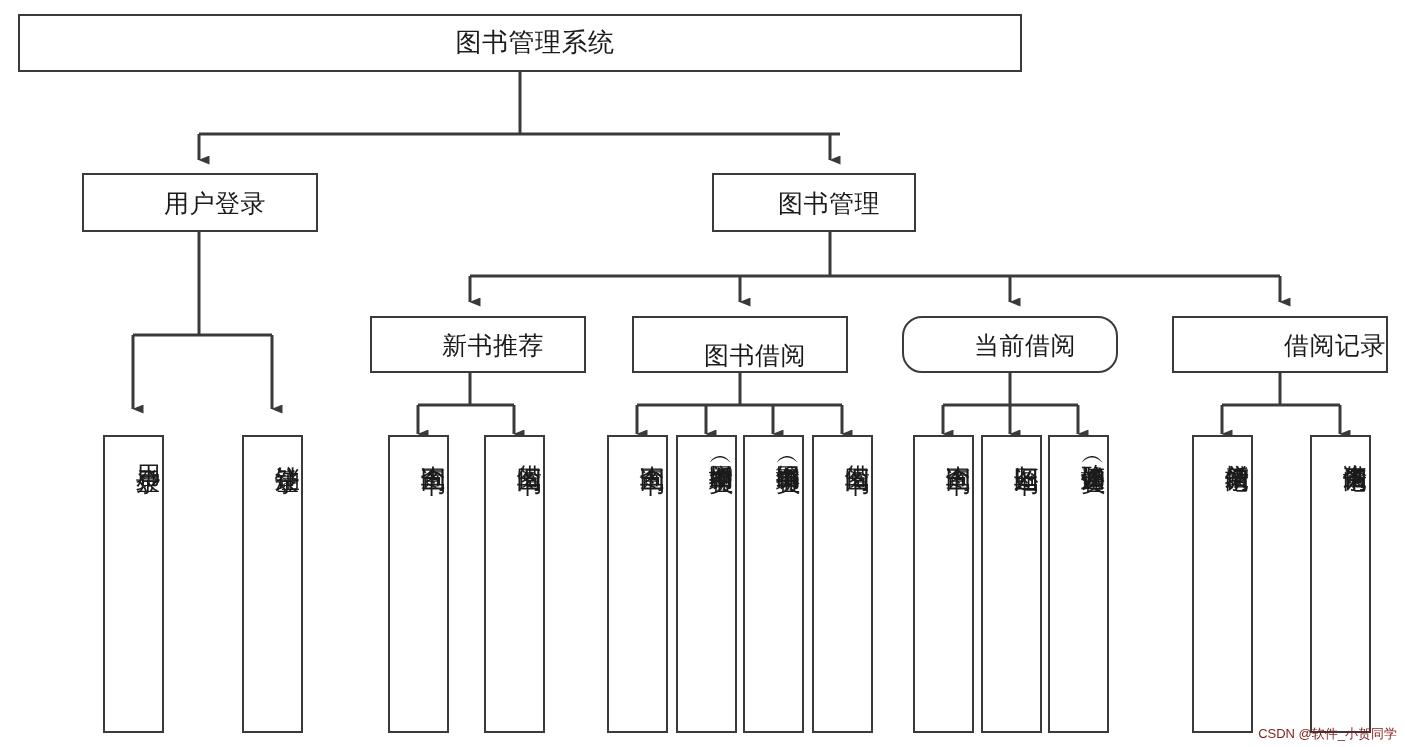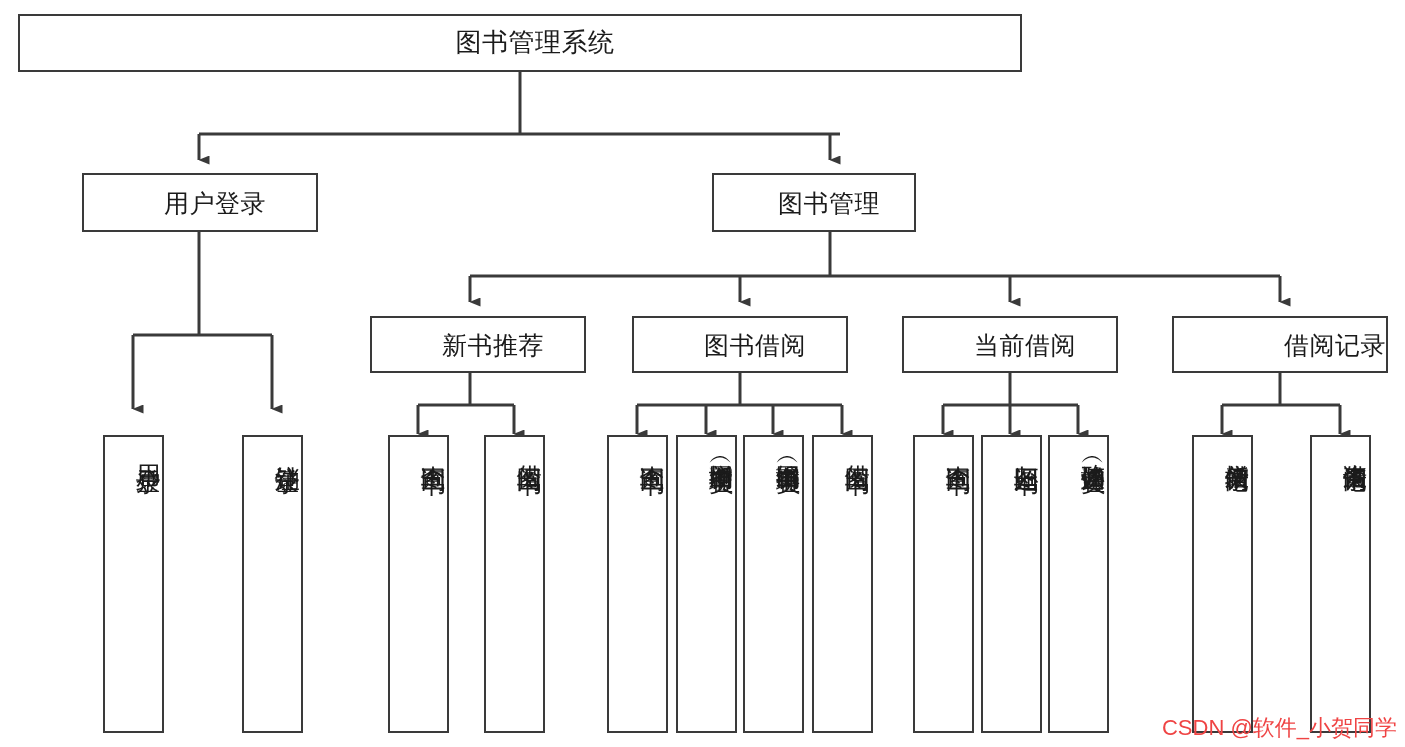--- a/index.html
+++ b/index.html
@@ -67,22 +67,22 @@
     margin-top: 8px;
   }
   .node.vert.tall-text .node-label {
     font-size: 24px;
     letter-spacing: 1px;
   }
   .watermark {
     position: absolute;
     right: 8px;
     bottom: 4px;
-    font-size: 22px;
-    color: #ef4444;
+    font-size: 13px;
+    color: #7f1d1d;
     white-space: nowrap;
     user-select: none;
   }
 </style>
 </head>
 <body>
 
 <div id="diagram-root">
 
   <svg id="connectors" viewBox="0 0 1405 747" xmlns="http://www.w3.org/2000/svg">
@@ -145,25 +145,25 @@
   </div>
 
   <div class="node horiz" style="left:712px; top:173px; width:204px; height:59px;">
     <span class="node-label">图书管理</span>
   </div>
 
   <div class="node horiz" style="left:362px; top:316px; width:216px; height:57px;margin-left:8px;">
     <span class="node-label">新书推荐</span>
   </div>
 
-  <div class="node horiz" style="left:632px; top:316px; width:216px; height:57px;">
+  <div class="node horiz" style="left:632px; top:316px; width:216px; height:57px;align-items:flex-end;">
     <span class="node-label">图书借阅</span>
   </div>
 
-  <div class="node horiz" style="left:902px; top:316px; width:216px; height:57px;">
+  <div class="node horiz" style="left:902px; top:316px; width:216px; height:57px;border-radius:20px;">
     <span class="node-label">当前借阅</span>
   </div>
 
   <div class="node horiz" style="left:1172px; top:316px; width:216px; height:57px;justify-content:flex-end;">
     <span class="node-label">借阅记录</span>
   </div>
 
   <div class="node vert" style="left:103px; top:435px; width:61px; height:298px;">
     <span class="node-label">用户登录</span>
   </div>

